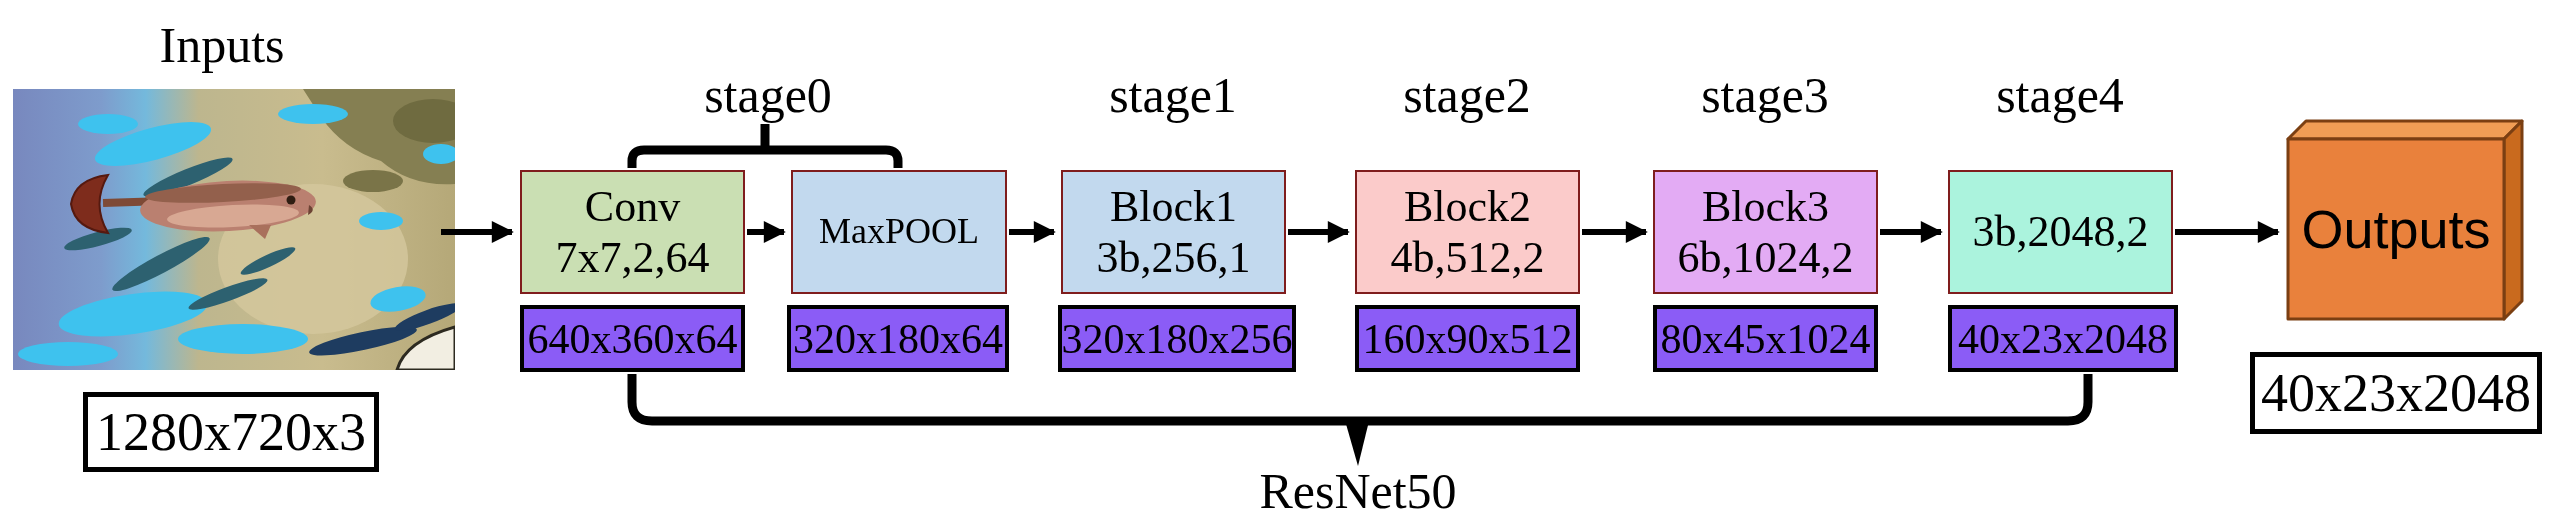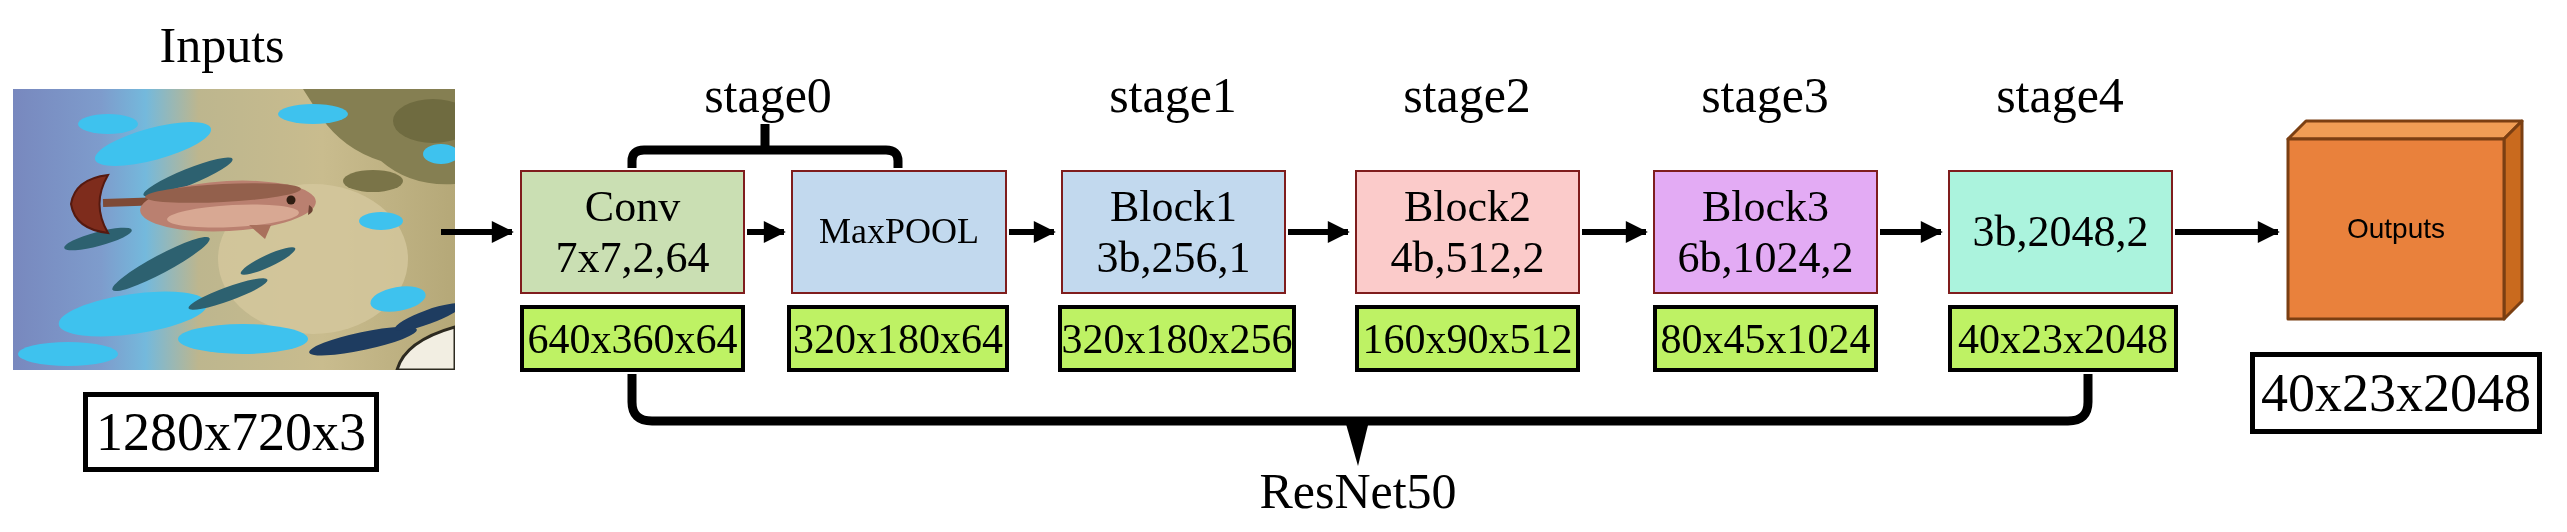--- a/index.html
+++ b/index.html
@@ -26,33 +26,33 @@
   .block-params{font-size:44px;}
   .block-conv{left:520px;width:225px;}
   .block-maxpool{left:791px;width:216px;}
   .block-maxpool .block-title{font-size:36px;}
   .block-b1{left:1061px;width:225px;}
   .block-b2{left:1355px;width:225px;}
   .block-b3{left:1653px;width:225px;}
   .block-b4{left:1948px;width:225px;}
 
   
-  .dims-box{top:305px;height:67px;border:4px solid #000;background:#bef264;font-size:42px;}
+  .dims-box{top:305px;height:67px;border:4px solid #000;background:#8b5cf6;font-size:42px;}
   .dims-conv{left:520px;width:225px;}
   .dims-maxpool{left:787px;width:222px;}
   .dims-b1{left:1058px;width:238px;}
   .dims-b2{left:1355px;width:225px;}
   .dims-b3{left:1653px;width:225px;}
   .dims-b4{left:1948px;width:230px;}
 
   
   .cube-svg{left:2284px;top:115px;width:244px;height:210px;}
   .cube-svg .face{stroke:#7B3F12;stroke-width:3;stroke-linejoin:round;}
   .outputs-label{left:2288px;top:139px;width:216px;height:180px;
-                 font-family:"Liberation Sans","DejaVu Sans",sans-serif;font-size:28px;}
+                 font-family:"Liberation Sans","DejaVu Sans",sans-serif;font-size:54px;}
 
   .resnet-label{left:1208px;top:462px;width:300px;height:58px;font-size:50px;}
 
   
   .overlay{left:0;top:0;width:2567px;height:532px;pointer-events:none;}
   .overlay .shaft{stroke:#000;stroke-width:6;}
   .overlay .brace{stroke:#000;stroke-width:9;fill:none;}
 </style>
 </head>
 <body>

